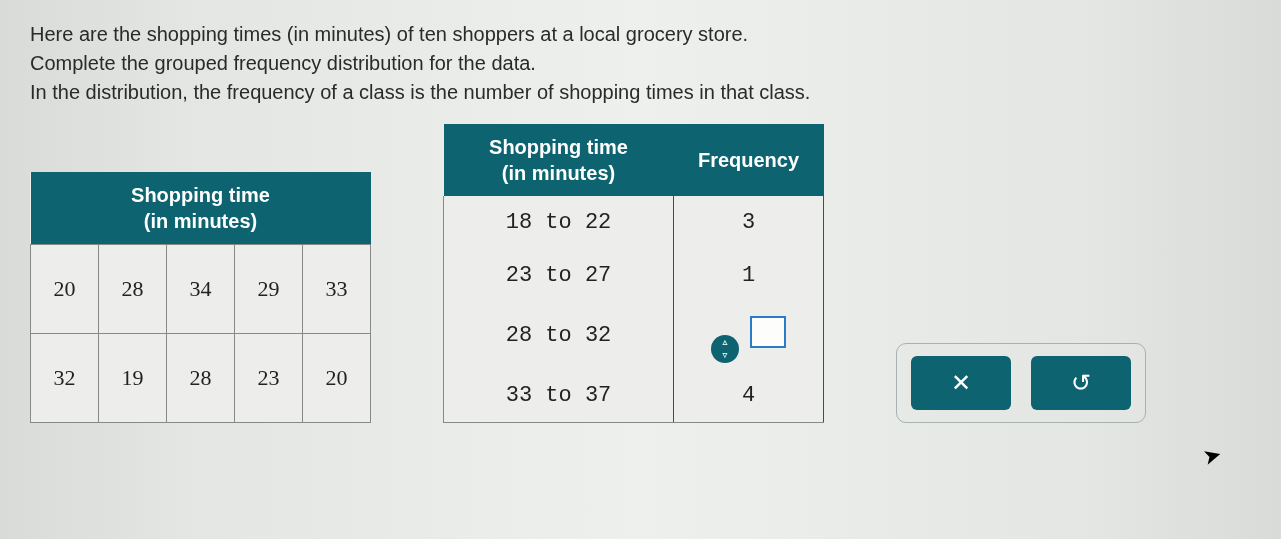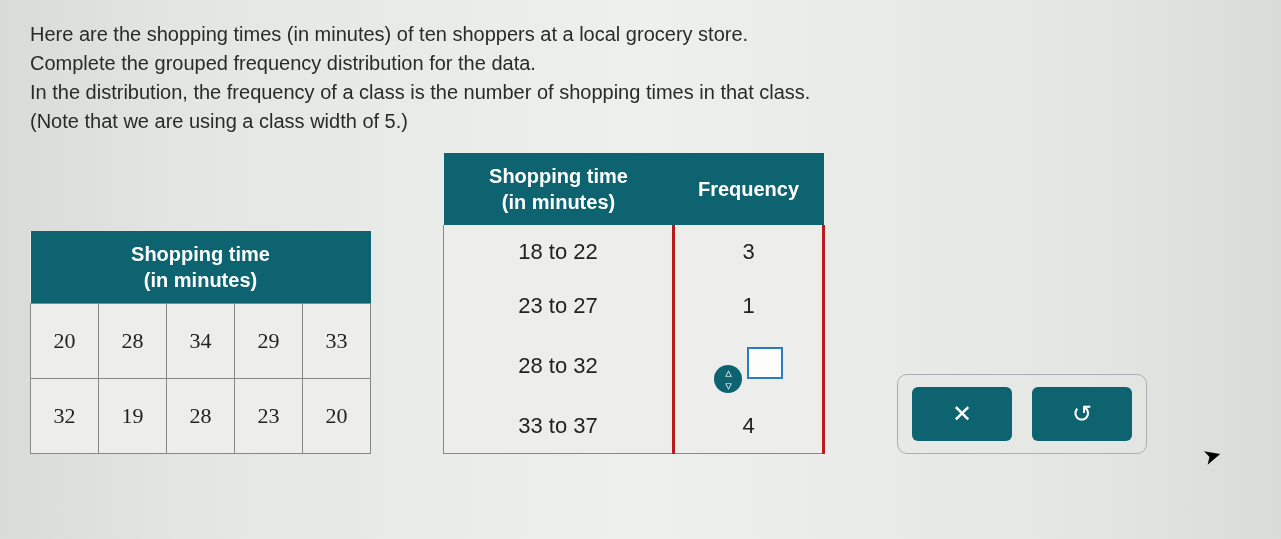--- a/index.html
+++ b/index.html
@@ -32,21 +32,21 @@
     background: #0d6370;
     color: #fff;
     padding: 10px 22px;
     font-size: 20px;
     font-weight: bold;
     text-align: center;
     line-height: 1.3;
   }
   .data-table td {
     border: 1px solid #888;
-    padding: 24px 0;
+    padding: 31px 0;
     text-align: center;
     font-size: 22px;
     font-family: Georgia, 'Times New Roman', serif;
     color: #222;
     width: 68px;
   }
   .freq-table {
     border-collapse: collapse;
     background: #edeeeb;
   }
@@ -54,25 +54,25 @@
     background: #0d6370;
     color: #fff;
     padding: 10px 20px;
     font-size: 20px;
     font-weight: bold;
     text-align: center;
     line-height: 1.3;
   }
   .freq-table td {
     border-left: 1px solid #888;
-    border-right: 3px solid #b91c1c;
+    border-right: 1px solid #b91c1c;
     padding: 14px 18px;
     text-align: center;
     font-size: 22px;
-    font-family: Liberation Sans, sans-serif;
+    font-family: Liberation Mono, monospace;
     color: #222;
   }
   .freq-table tr:last-child td {
     border-bottom: 1px solid #888;
   }
   .freq-col1 { width: 230px; }
   .freq-col2 { width: 150px; }
   .input-box {
     width: 36px;
     height: 32px;
@@ -124,21 +124,20 @@
     transform: rotate(-15deg);
   }
 </style>
 </head>
 <body>
 
 <div class="question-text">
   <span>Here are the shopping times (in minutes) of ten shoppers at a local grocery store.</span><br>
   <span>Complete the grouped frequency distribution for the data.</span><br>
   <span>In the distribution, the frequency of a class is the number of shopping times in that class.</span><br>
-  <span>(Note that we are using a class width of 5.)</span>
 </div>
 
 <div class="content-row">
 
   <table class="data-table">
     <thead>
       <tr>
         <th colspan="5">
           <span>Shopping time</span><br>
           <span>(in minutes)</span>

